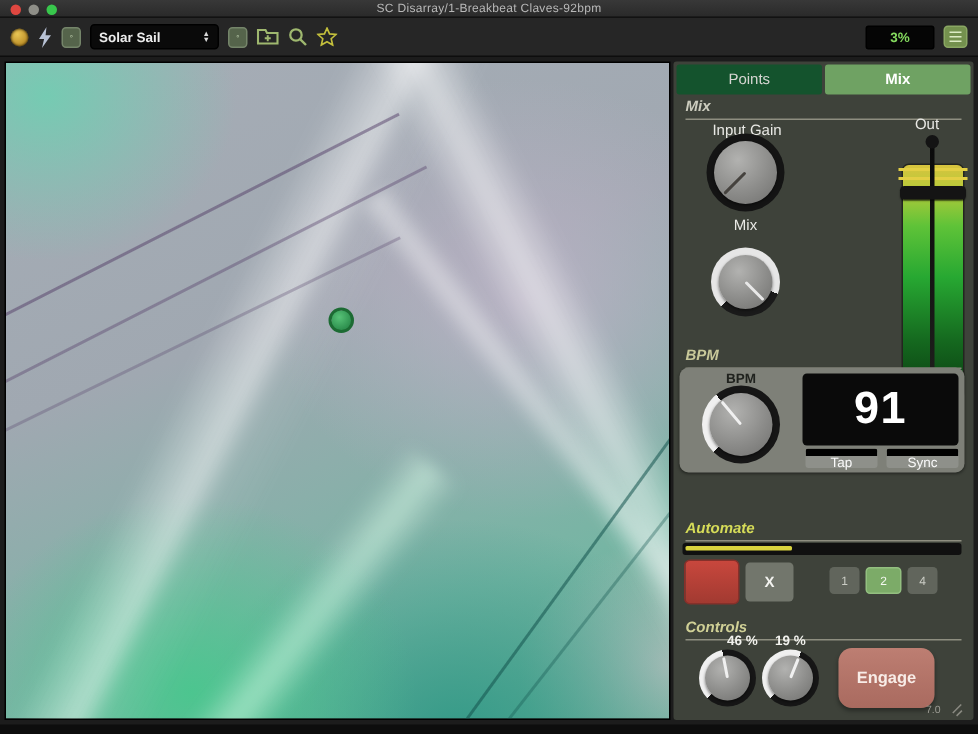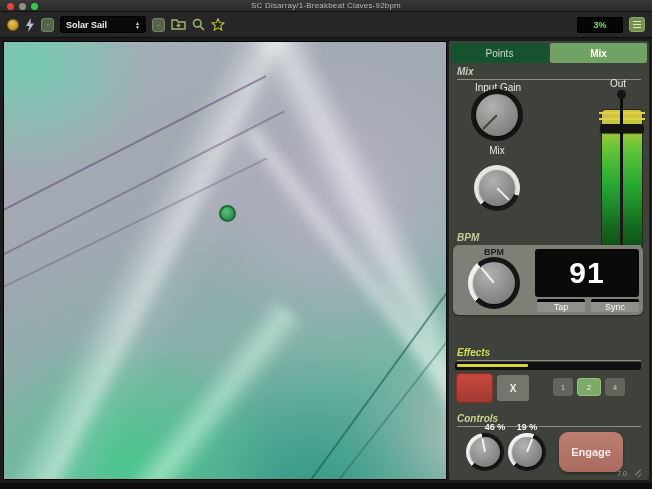--- a/index.html
+++ b/index.html
@@ -95,21 +95,21 @@
   .fader-handle { position:absolute; left:151px; top:83px; width:44px; height:9px; background:#141414; border-radius:3px; box-shadow:0 1px 1px rgba(0,0,0,0.6); }
 
   
   .bpm-box { position:absolute; left:4px; top:204px; width:190px; height:70px; background:#7e8078; border-radius:6px; box-shadow:0 1px 2px rgba(0,0,0,0.4); }
   .bpm-box .knob-label { color:#20221e; font-weight:bold; font-size:9px; }
   .bpm-knob { left:15px; top:12px; width:52px; height:52px;
     background:conic-gradient(from 225deg, #f0f0f0 0deg 95deg, #161616 95deg 360deg); }
   .bpm-knob .ptr { background:#f0f0f0; transform:rotate(140deg); }
   .bpm-display { position:absolute; left:82px; top:4px; width:104px; height:48px; background:#0a0a0a; border-radius:3px; display:flex; align-items:center; justify-content:center; }
   .bpm-display span { color:#fff; font-size:30px; font-weight:bold; letter-spacing:1px; }
-  .bpm-btn { position:absolute; top:54px; height:13px; width:48px; background:#8e908a; border-radius:2px; border-top:3px solid #000000; display:flex; align-items:center; justify-content:center; font-size:9px; color:#fafafa; }
+  .bpm-btn { position:absolute; top:54px; height:13px; width:48px; background:#8e908a; border-radius:2px; border-top:5px solid #000000; display:flex; align-items:center; justify-content:center; font-size:9px; color:#fafafa; }
   .tap-btn { left:84px; } .sync-btn { left:138px; }
 
   
   .auto-bar { position:absolute; left:6px; top:321px; width:186px; height:8px; background:#101010; border-radius:2px; }
   .auto-fill { position:absolute; left:2px; top:2px; height:3px; width:38%; background:#d9d33e; border-radius:1px; }
   .rec-btn { position:absolute; left:7px; top:332px; width:37px; height:30px; border-radius:4px; background:linear-gradient(#c8473d,#a23a31); border:1px solid #86302a; }
   .x-btn { position:absolute; left:48px; top:334px; width:32px; height:26px; border-radius:3px; background:#72766c; color:#f2f2ef; font-size:10px; font-weight:bold; display:flex; align-items:center; justify-content:center; }
   .slot { position:absolute; top:337px; height:18px; border-radius:3px; background:#61655c; color:#caccc4; font-size:8px; display:flex; align-items:center; justify-content:center; }
   .slot1 { left:104px; width:20px; } .slot2 { left:128px; width:24px; } .slot4 { left:156px; width:20px; }
   .slot.active { background:#7cab68; color:#f4f8f0; border:1px solid #93bf80; }
@@ -238,21 +238,21 @@
             <span class="face"></span>
             <span class="ptr"></span>
           </div>
         <div class="bpm-display">
           <span>91</span>
         </div>
         <div class="bpm-btn tap-btn">Tap</div>
         <div class="bpm-btn sync-btn">Sync</div>
       </div>
 
-      <div class="sec-header hdr-auto">Effects</div>
+      <div class="sec-header hdr-auto">Automate</div>
       <div class="auto-bar">
         <div class="auto-fill"></div>
       </div>
       <div class="rec-btn"></div>
       <div class="x-btn">X</div>
       <div class="slot slot1">1</div>
       <div class="slot slot2 active">2</div>
       <div class="slot slot4">4</div>
 
       <div class="sec-header hdr-ctl">Controls</div>

